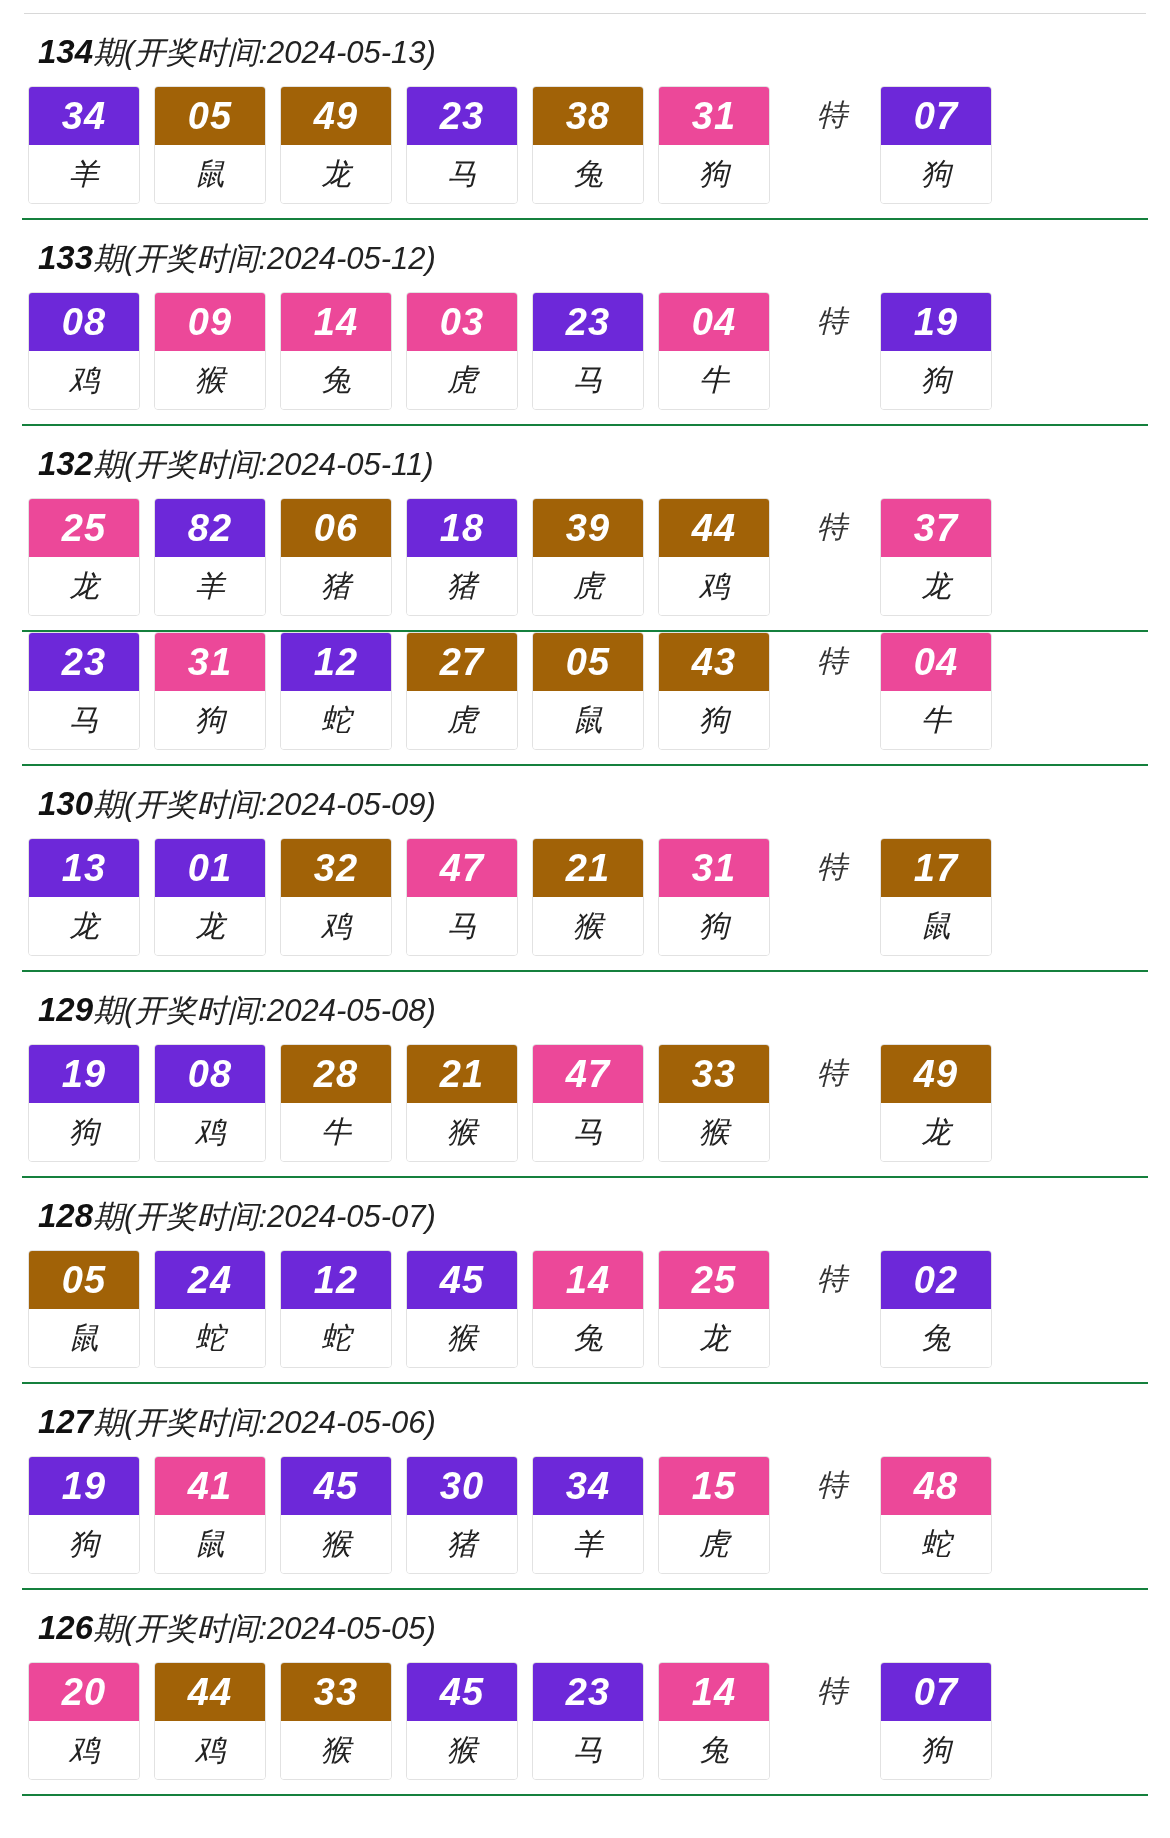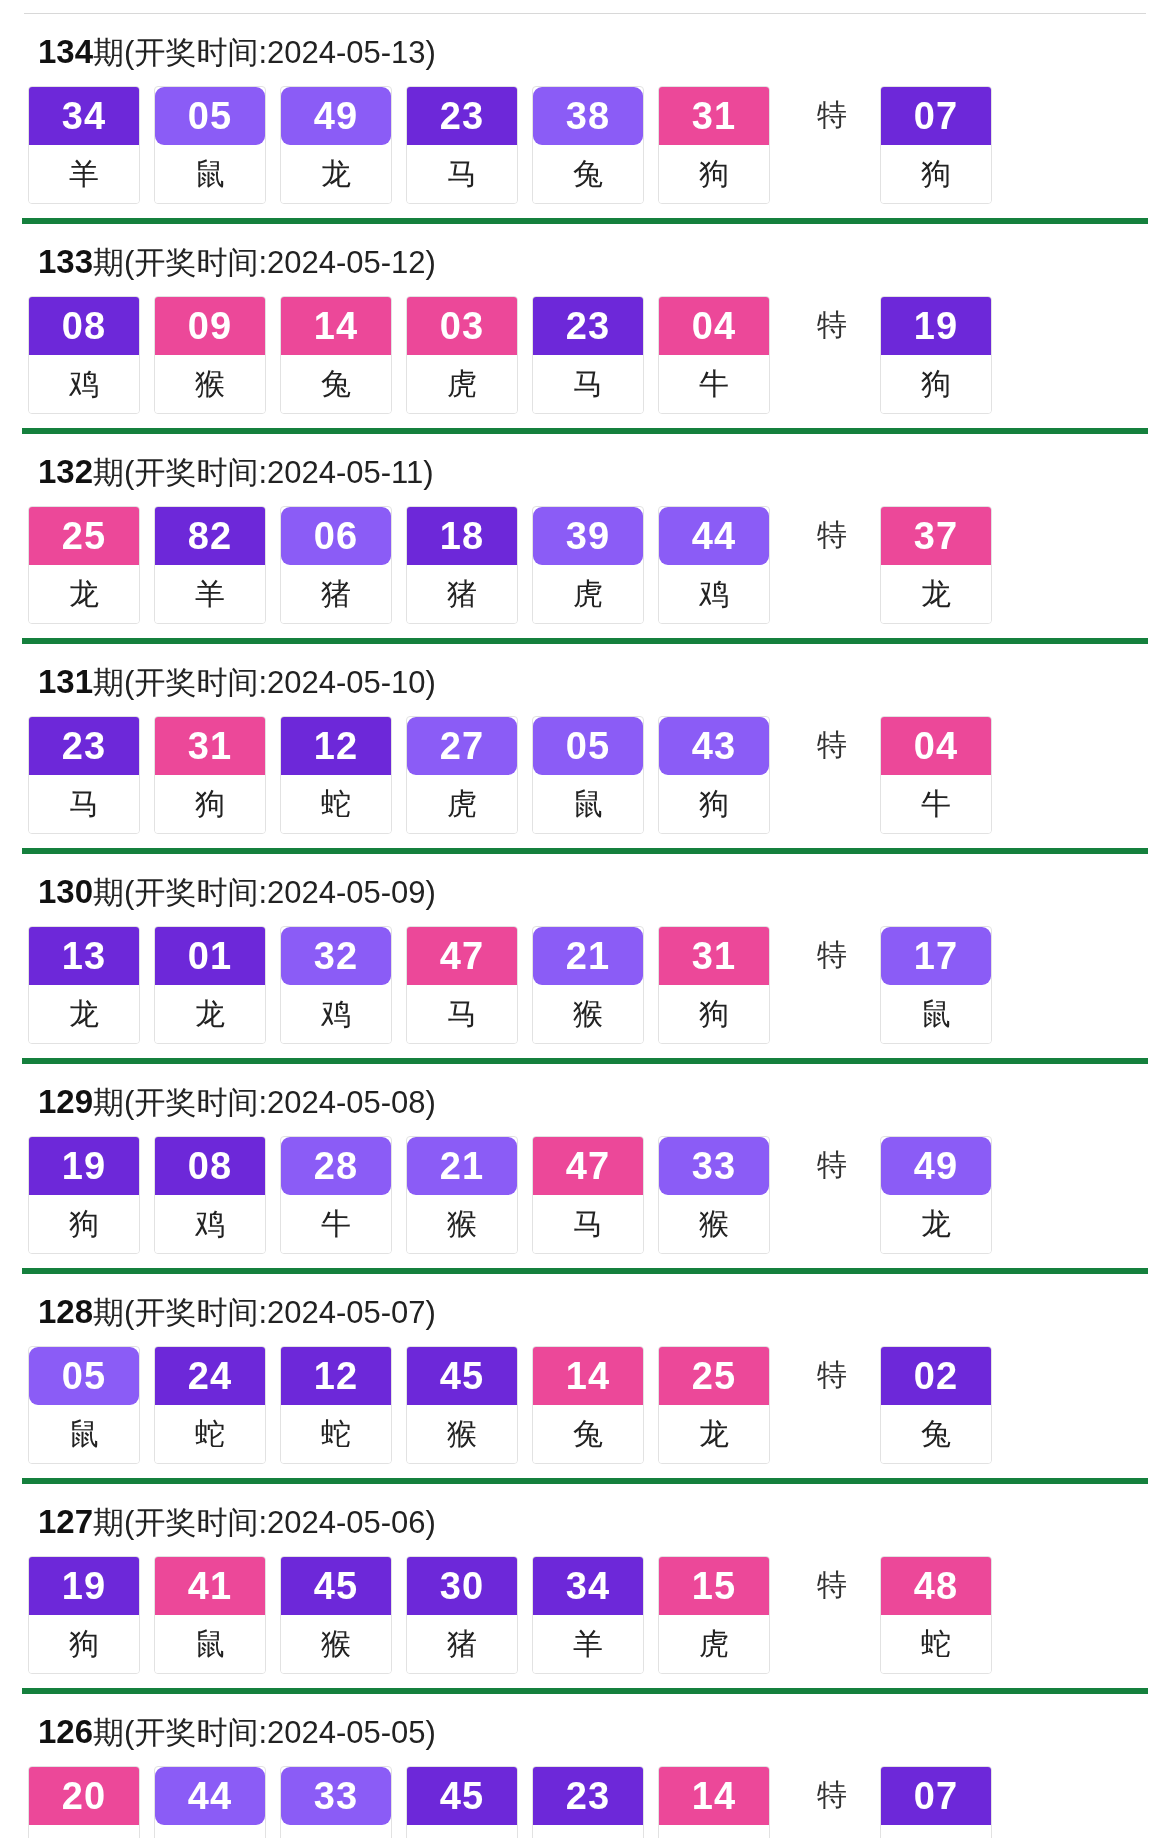--- a/index.html
+++ b/index.html
@@ -17,22 +17,23 @@
     padding: 0 22px;
     background: #ffffff;
   }
   .top-strip {
     height: 14px;
     background: #ffffff;
     border-bottom: 1px solid #d8d8d8;
     margin: 0 2px;
   }
   .draw-block {
-    border-bottom: 6px solid #15803d;
+    border-bottom: 2px solid #15803d;
     padding: 0;
+    font-style: italic;
   }
   .draw-header {
     font-size: 31px;
     color: #222222;
     padding: 18px 6px 12px 16px;
     letter-spacing: 0px;
     white-space: nowrap;
   }
   .draw-header .period-num {
     font-weight: bold;
@@ -68,21 +69,21 @@
   .ball-zodiac {
     display: block;
     font-size: 30px;
     color: #222222;
     line-height: 58px;
     height: 58px;
     background: #ffffff;
   }
   .c-red { background: #6d28d9; }
   .c-blue { background: #ec4899; }
-  .c-green { background: #8b5cf6; border-radius: 9px; }
+  .c-green { background: #a16207; }
   .special-label {
     width: 96px;
     text-align: center;
     font-size: 30px;
     color: #333333;
     line-height: 58px;
     height: 58px;
     flex: none;
   }
   .special-cell {
@@ -191,21 +192,20 @@
             <span class="ball-zodiac">鸡</span>
           </div>
           <div class="special-label">特</div>
           <div class="ball-cell special-cell">
             <span class="ball-num c-blue">37</span>
             <span class="ball-zodiac">龙</span>
           </div>
         </div>
       </div>
       <div class="draw-block">
-        <div class="draw-header"><span class="period-num">131</span><span class="hdr-rest">期(开奖时间:2024-05-10)</span></div>
         <div class="balls-row">
           <div class="ball-cell">
             <span class="ball-num c-red">23</span>
             <span class="ball-zodiac">马</span>
           </div>
           <div class="ball-cell">
             <span class="ball-num c-blue">31</span>
             <span class="ball-zodiac">狗</span>
           </div>
           <div class="ball-cell">

